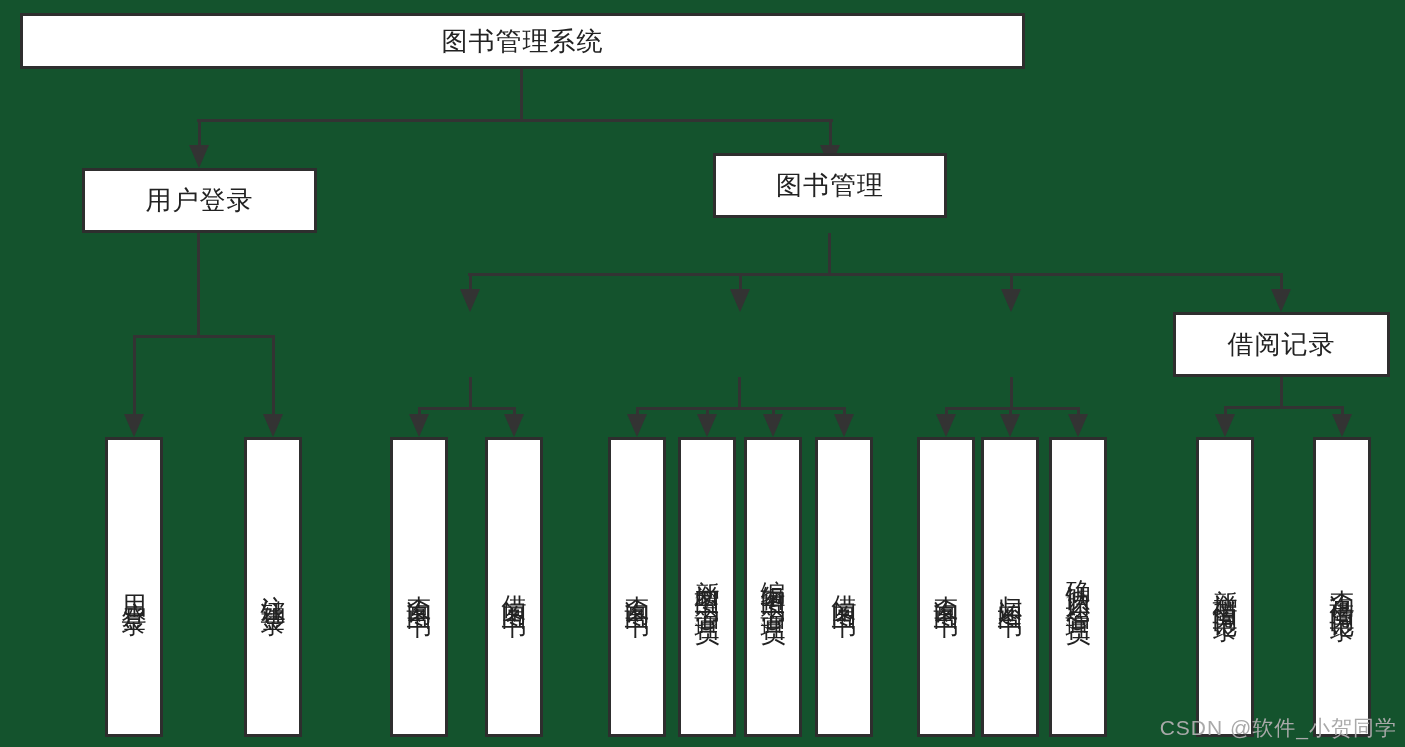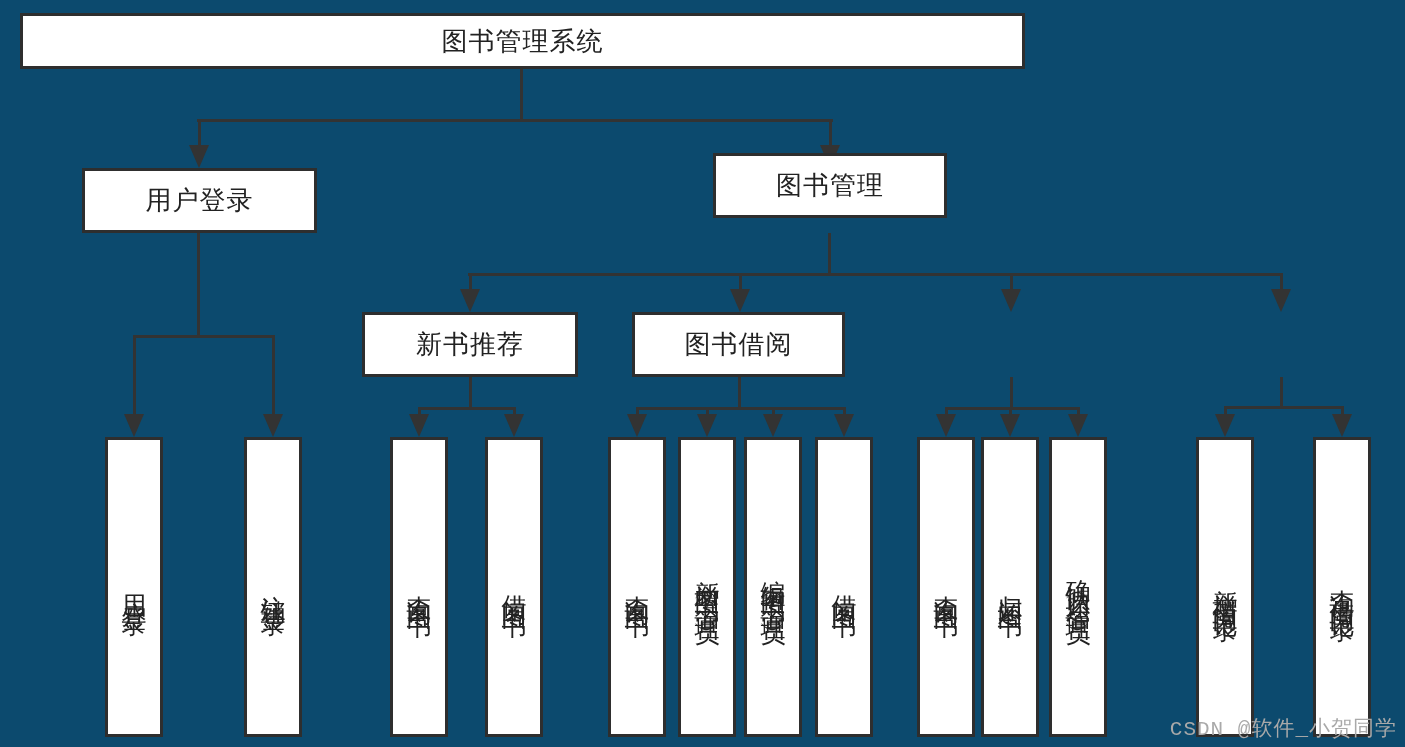--- a/index.html
+++ b/index.html
@@ -7,21 +7,21 @@
     --border:#2e2e2e;
     --text:#222222;
     --wm:#a9a9a9;
   }
   *{box-sizing:border-box;margin:0;padding:0;}
   html,body{background:#ffffff;}
   body{font-family:"Liberation Sans", sans-serif;}
   .stage{
     position:relative;
     width:1405px;height:747px;
-    background:#0c4a6e;
+    background:#14532d;
     overflow:hidden;
   }
   
   .node{
     position:absolute;
     background:#ffffff;
     border:3px solid var(--border);
     display:flex;align-items:center;justify-content:center;
     color:var(--text);
     font-size:26px;
@@ -61,21 +61,20 @@
     border-right:10px solid transparent;
     border-top:23px solid var(--line);
   }
   .watermark{
     position:absolute;
     right:8px;top:714px;
     color:var(--wm);
     font-size:21px;
     letter-spacing:1px;
     white-space:nowrap;
-    font-family:Liberation Mono, monospace;
   }
 </style>
 </head>
 <body>
 
 <div class="stage">
 
   <div class="node" style="left:20px;top:13px;width:1005px;height:56px">
     <span>图书管理系统</span>
   </div>
@@ -97,25 +96,22 @@
   <div class="arrow" style="left:134px;top:335px;height:102px"></div>
   <div class="arrow" style="left:273px;top:335px;height:102px"></div>
 
   <div class="vline" style="left:828px;top:233px;height:40px"></div>
   <div class="hline" style="left:468px;top:273px;width:815px"></div>
   <div class="arrow" style="left:470px;top:273px;height:39px"></div>
   <div class="arrow" style="left:740px;top:273px;height:39px"></div>
   <div class="arrow" style="left:1011px;top:273px;height:39px"></div>
   <div class="arrow" style="left:1281px;top:273px;height:39px"></div>
 
-  <div class="node" style="left:362px;top:312px;width:216px;height:65px">
-    <span>新书推荐</span>
-  </div>
-  <div class="node" style="left:632px;top:312px;width:213px;height:65px">
-    <span>图书借阅</span>
+  <div class="node" style="left:1173px;top:312px;width:217px;height:65px">
+    <span>借阅记录</span>
   </div>
 
   <div class="vline" style="left:469px;top:377px;height:30px"></div>
   <div class="hline" style="left:418px;top:407px;width:98px"></div>
   <div class="arrow" style="left:419px;top:407px;height:30px"></div>
   <div class="arrow" style="left:514px;top:407px;height:30px"></div>
 
   <div class="vline" style="left:738px;top:377px;height:30px"></div>
   <div class="hline" style="left:636px;top:407px;width:210px"></div>
   <div class="arrow" style="left:637px;top:407px;height:30px"></div>

